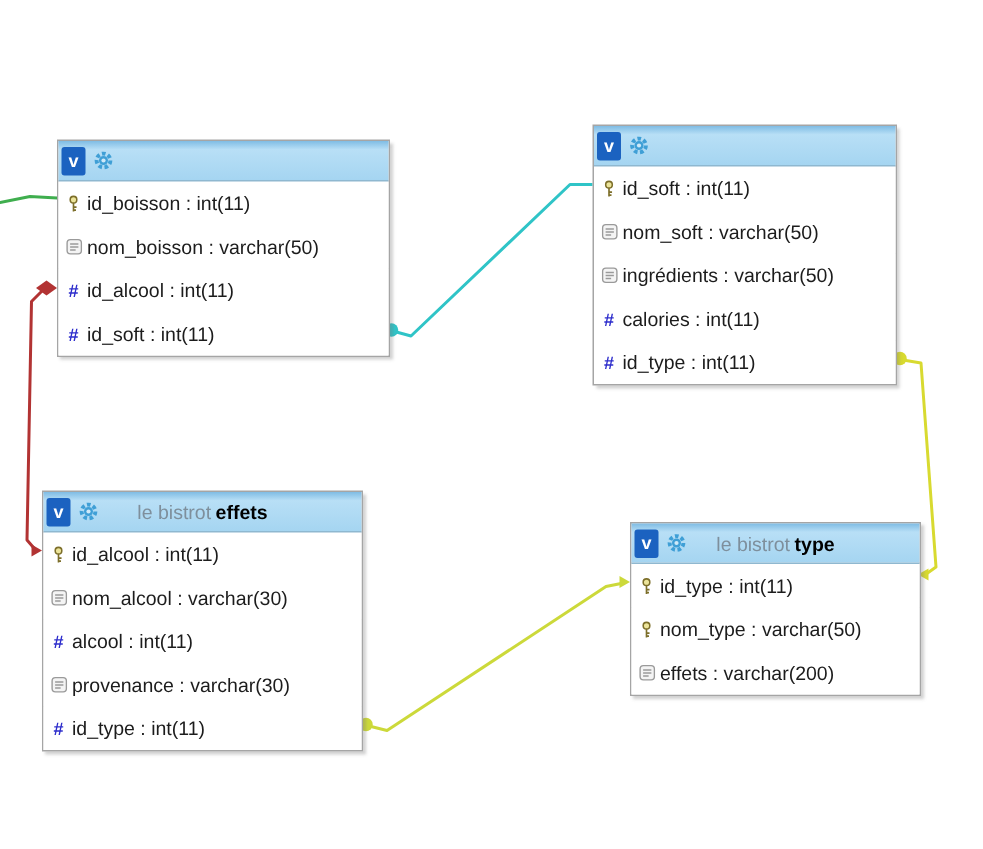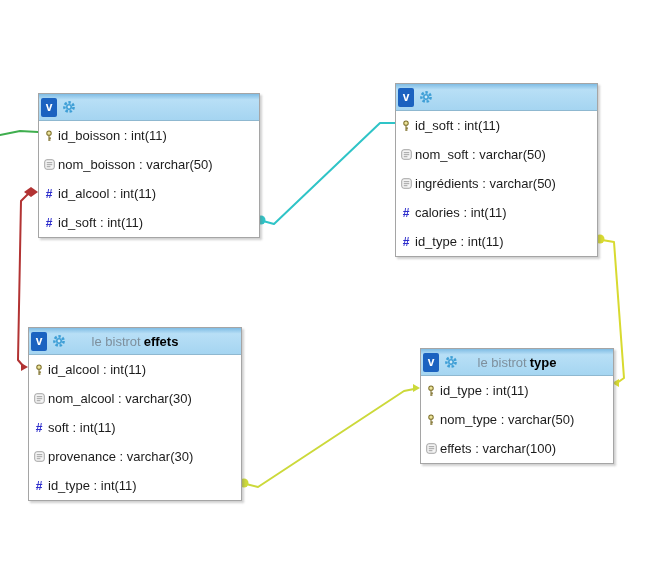--- a/index.html
+++ b/index.html
@@ -197,21 +197,21 @@
               <rect x="0.8" y="0.8" width="10.4" height="10.4" rx="2.4" fill="#f4f4f4" stroke="#9a9a9a"></rect>
               <path d="M3 4h6 M3 6.2h6 M3 8.4h4" stroke="#9a9a9a" stroke-width="1" fill="none"></path>
             </svg>
           </span>
           <span>nom_alcool</span>
           <span class="sep"> : </span>
           <span>varchar(30)</span>
         </div>
         <div class="er-row">
           <span class="ficon hash" style="color: rgb(46, 46, 204);">#</span>
-          <span>soft</span>
+          <span>alcool</span>
           <span class="sep"> : </span>
           <span>int(11)</span>
         </div>
         <div class="er-row">
           <span class="ficon">
             <svg viewBox="0 0 12 12" width="11" height="11">
               <rect x="0.8" y="0.8" width="10.4" height="10.4" rx="2.4" fill="#f4f4f4" stroke="#9a9a9a"></rect>
               <path d="M3 4h6 M3 6.2h6 M3 8.4h4" stroke="#9a9a9a" stroke-width="1" fill="none"></path>
             </svg>
           </span>
@@ -262,17 +262,17 @@
         </div>
         <div class="er-row">
           <span class="ficon">
             <svg viewBox="0 0 12 12" width="11" height="11">
               <rect x="0.8" y="0.8" width="10.4" height="10.4" rx="2.4" fill="#f4f4f4" stroke="#9a9a9a"></rect>
               <path d="M3 4h6 M3 6.2h6 M3 8.4h4" stroke="#9a9a9a" stroke-width="1" fill="none"></path>
             </svg>
           </span>
           <span>effets</span>
           <span class="sep"> : </span>
-          <span>varchar(100)</span>
+          <span>varchar(200)</span>
         </div>
       </div>
     </div>
 </div>
 
 </body></html>

